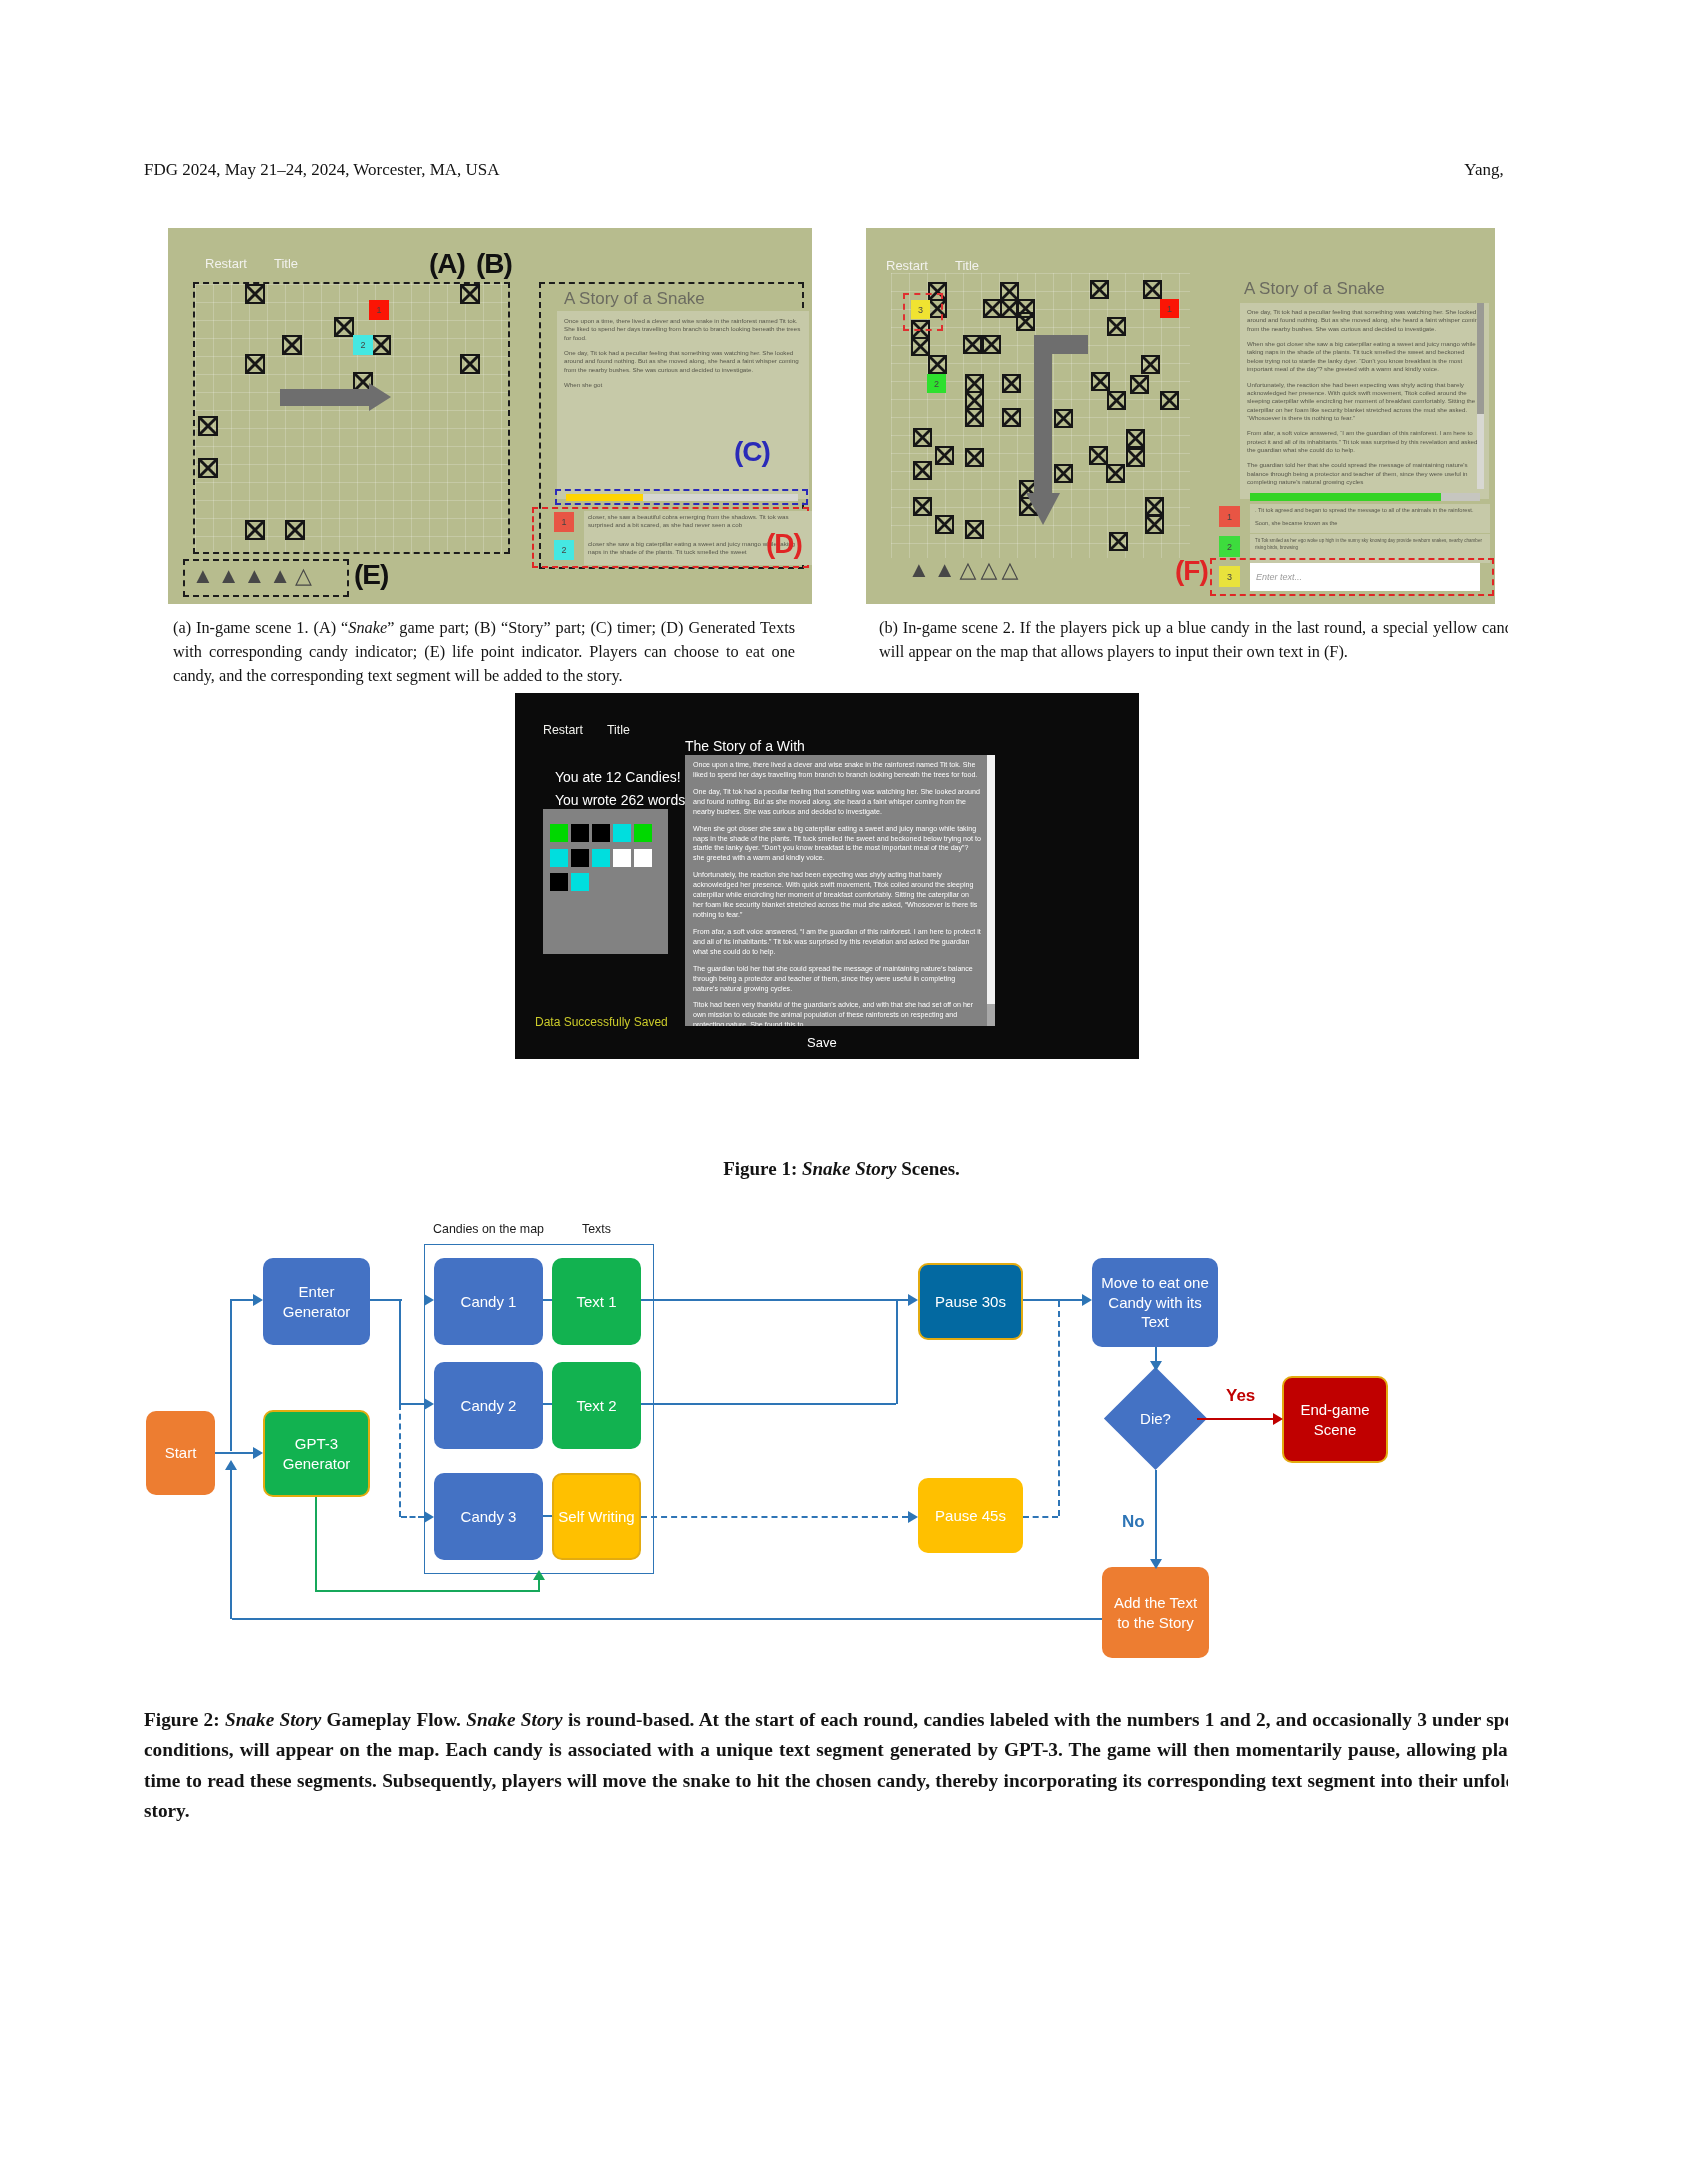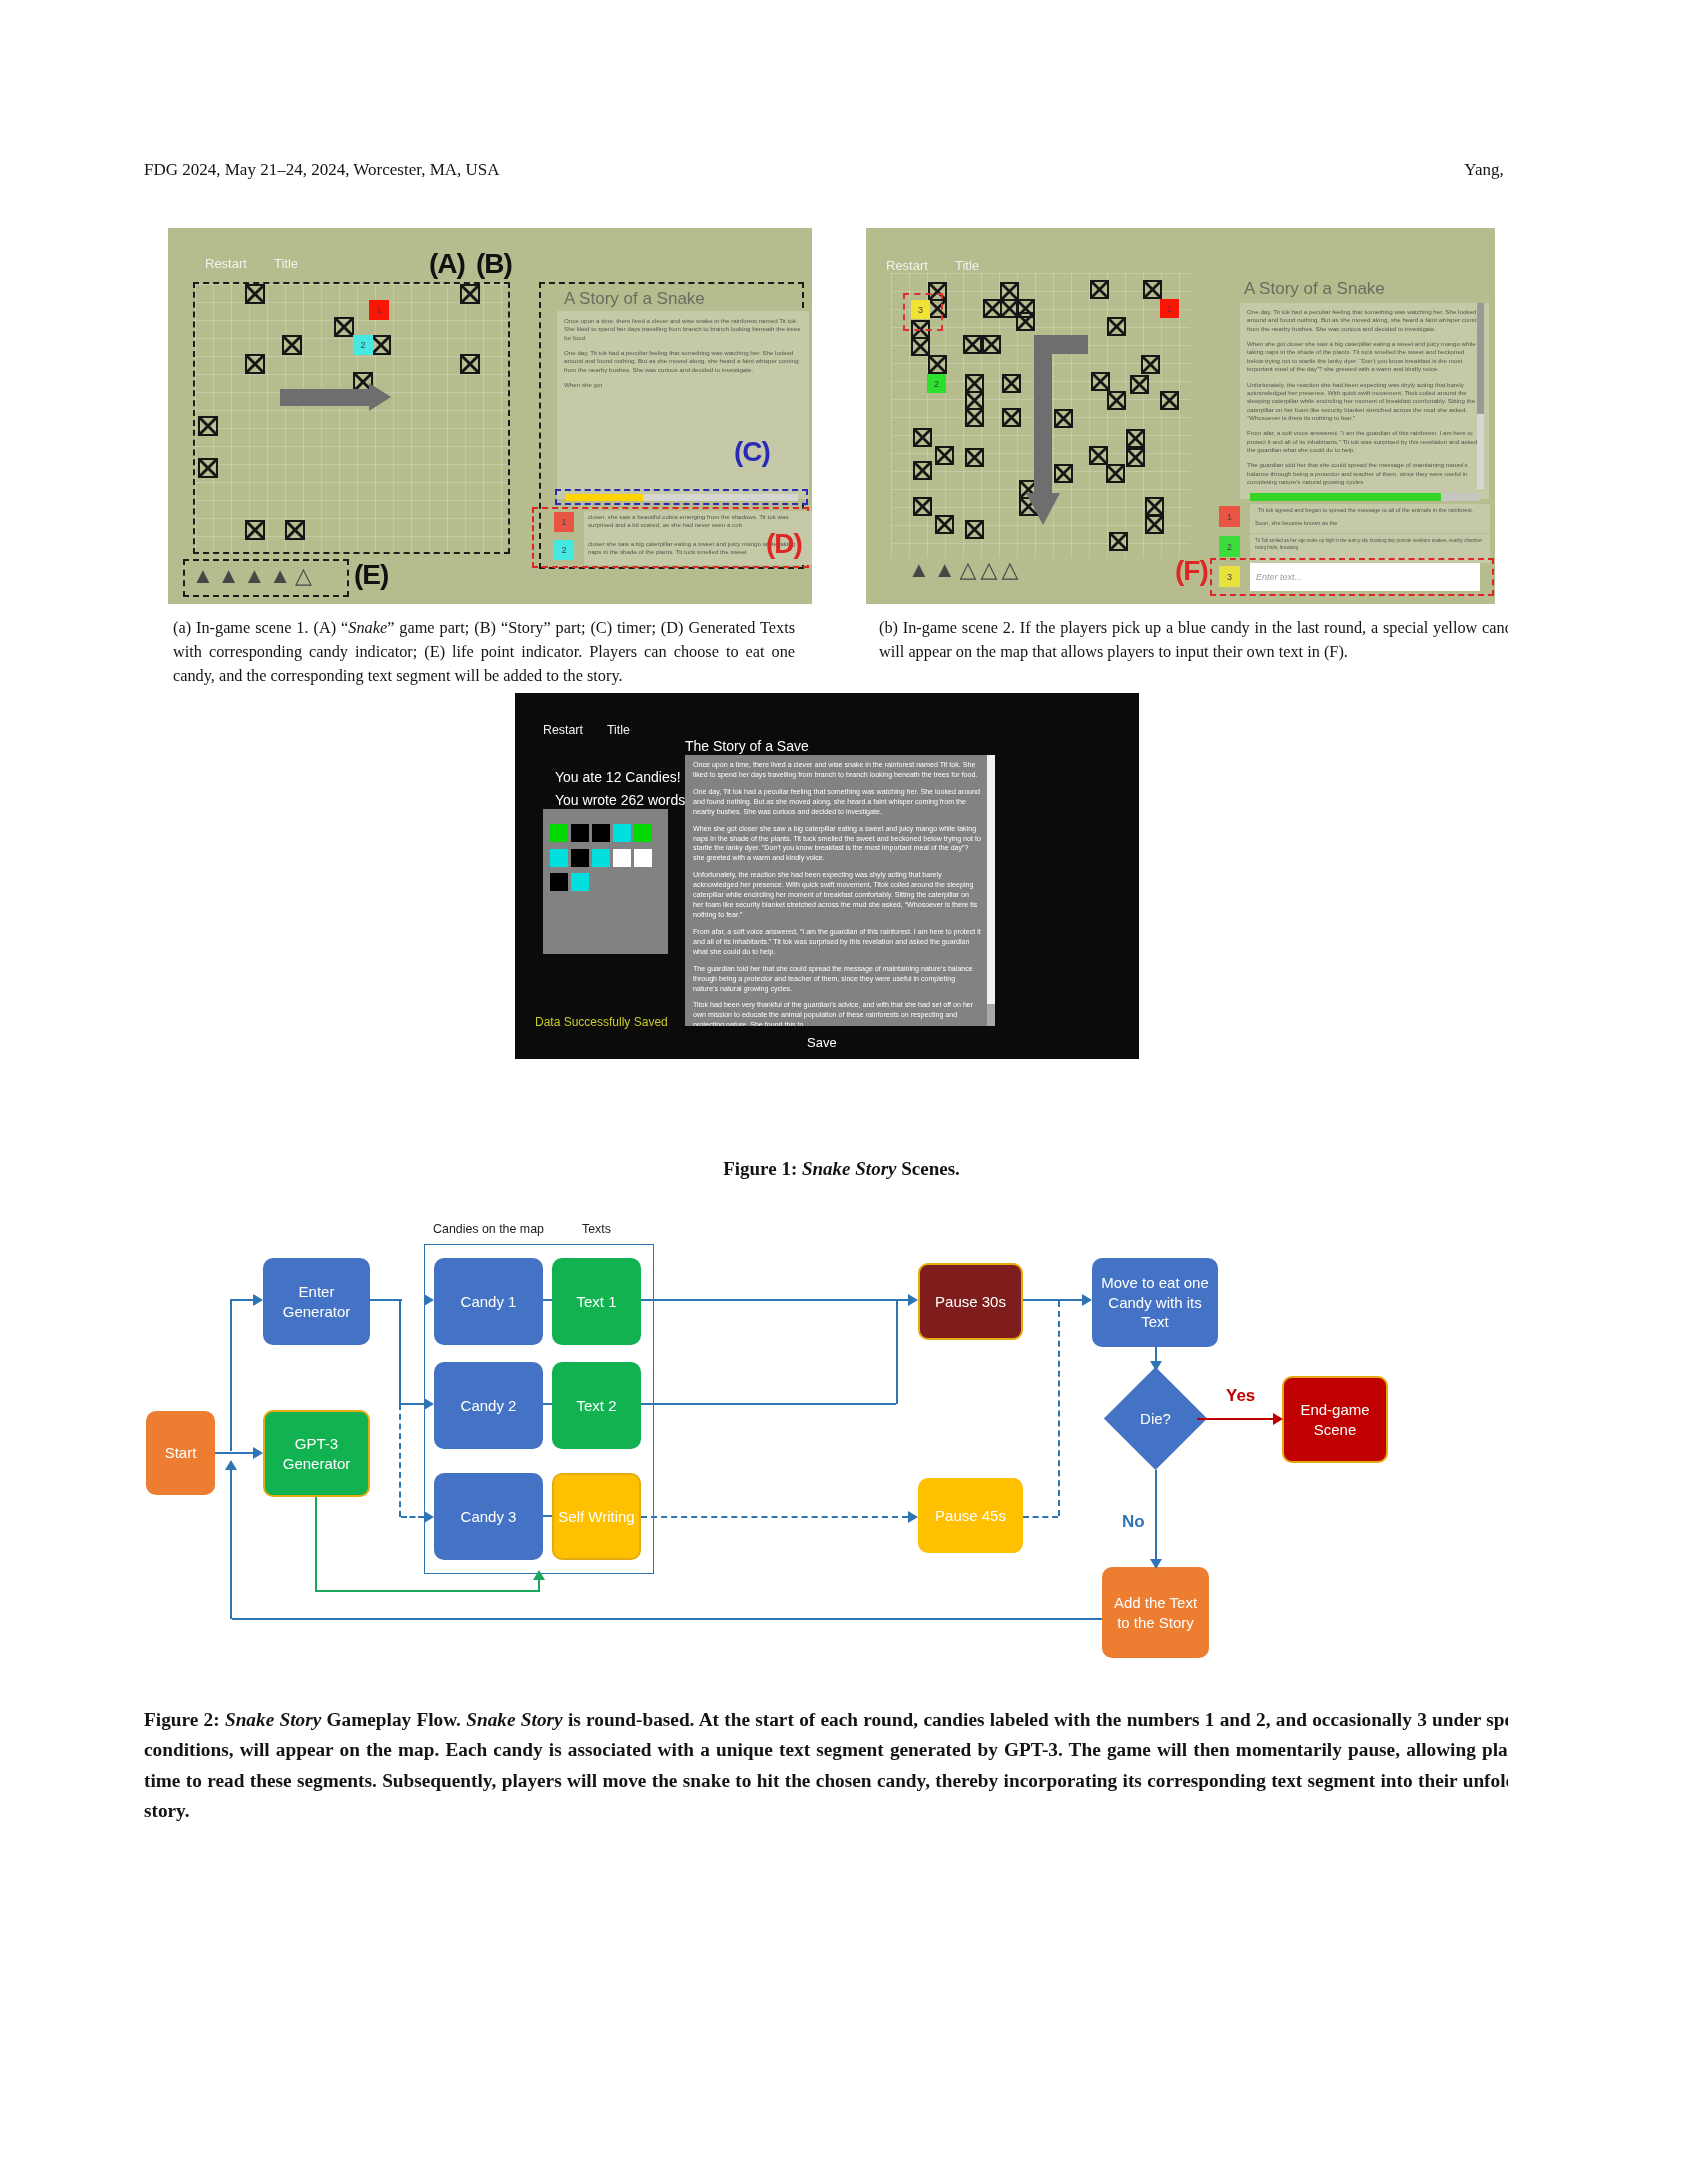--- a/index.html
+++ b/index.html
@@ -230,21 +230,21 @@
         <div class="gcell" style="left: 91px; top: 15px; background: rgb(0, 216, 0);"></div>
         <div class="gcell" style="left: 7px; top: 40px; background: rgb(0, 222, 222);"></div>
         <div class="gcell" style="left: 28px; top: 40px; background: rgb(0, 0, 0);"></div>
         <div class="gcell" style="left: 49px; top: 40px; background: rgb(0, 222, 222);"></div>
         <div class="gcell" style="left: 70px; top: 40px; background: rgb(255, 255, 255);"></div>
         <div class="gcell" style="left: 91px; top: 40px; background: rgb(255, 255, 255);"></div>
         <div class="gcell" style="left: 7px; top: 64px; background: rgb(0, 0, 0);"></div>
         <div class="gcell" style="left: 28px; top: 64px; background: rgb(0, 222, 222);"></div>
       </div>
     <div class="abs" style="left:20px;top:322px;font-size:12px;color:#cbcb2a;">Data Successfully Saved</div>
-    <div class="abs" style="left:170px;top:45px;font-size:14px;">The Story of a Save</div>
+    <div class="abs" style="left:170px;top:45px;font-size:14px;">The Story of a With</div>
     <div class="endpanel" style="left:170px;top:62px;width:310px;height:271px;padding:6px 14px 6px 8px;box-sizing:border-box;font-size:7.1px;line-height:1.4;color:#fff;overflow:hidden;">
       <p class="spara">Once upon a time, there lived a clever and wise snake in the rainforest named Tit tok. She liked to spend her days travelling from branch to branch looking beneath the trees for food.</p>
       <p class="spara">One day, Tit tok had a peculiar feeling that something was watching her. She looked around and found nothing. But as she moved along, she heard a faint whisper coming from the nearby bushes. She was curious and decided to investigate.</p>
       <p class="spara">When she got closer she saw a big caterpillar eating a sweet and juicy mango while taking naps in the shade of the plants. Tit tuck smelled the sweet and beckoned below trying not to startle the lanky dyer. “Don't you know breakfast is the most important meal of the day”? she greeted with a warm and kindly voice.</p>
       <p class="spara">Unfortunately, the reaction she had been expecting was shyly acting that barely acknowledged her presence. With quick swift movement, Titok coiled around the sleeping caterpillar while encircling her moment of breakfast comfortably. Sitting the caterpillar on her foam like security blanket stretched across the mud she asked, “Whosoever is there tis nothing to fear.”</p>
       <p class="spara">From afar, a soft voice answered, “I am the guardian of this rainforest. I am here to protect it and all of its inhabitants.” Tit tok was surprised by this revelation and asked the guardian what she could do to help.</p>
       <p class="spara">The guardian told her that she could spread the message of maintaining nature's balance through being a protector and teacher of them, since they were useful in completing nature's natural growing cycles.</p>
       <p class="spara">Titok had been very thankful of the guardian's advice, and with that she had set off on her own mission to educate the animal population of these rainforests on respecting and protecting nature. She found this to</p>
     </div>
     <div class="scroll-track" style="left:472px;top:62px;width:8px;height:271px;background:#a8a8a8;">
@@ -266,21 +266,21 @@
 
     <div class="fnode" style="left: 7px; top: 193px; width: 69px; height: 84px; background: rgb(237, 125, 49);">Start</div>
     <div class="fnode" style="left: 124px; top: 40px; width: 107px; height: 87px; background: rgb(68, 114, 196);">Enter Generator</div>
     <div class="fnode b-gold" style="left: 124px; top: 192px; width: 107px; height: 87px; background: rgb(18, 178, 80);">GPT-3 Generator</div>
     <div class="fnode" style="left: 295px; top: 40px; width: 109px; height: 87px; background: rgb(68, 114, 196);">Candy 1</div>
     <div class="fnode" style="left: 413px; top: 40px; width: 89px; height: 87px; background: rgb(18, 178, 80);">Text 1</div>
     <div class="fnode" style="left: 295px; top: 144px; width: 109px; height: 87px; background: rgb(68, 114, 196);">Candy 2</div>
     <div class="fnode" style="left: 413px; top: 144px; width: 89px; height: 87px; background: rgb(18, 178, 80);">Text 2</div>
     <div class="fnode" style="left: 295px; top: 255px; width: 109px; height: 87px; background: rgb(68, 114, 196);">Candy 3</div>
     <div class="fnode b-gold" style="left: 413px; top: 255px; width: 89px; height: 87px; background: rgb(255, 192, 0);">Self Writing</div>
-    <div class="fnode b-gold" style="left: 779px; top: 45px; width: 105px; height: 77px; background: #7f1d1d;">Pause 30s</div>
+    <div class="fnode b-gold" style="left: 779px; top: 45px; width: 105px; height: 77px; background: #0369a1;">Pause 30s</div>
     <div class="fnode" style="left: 779px; top: 260px; width: 105px; height: 75px; background: rgb(255, 192, 0);">Pause 45s</div>
     <div class="fnode" style="left: 953px; top: 40px; width: 126px; height: 89px; background: rgb(68, 114, 196);">Move to eat one Candy with its Text</div>
     <div class="diamond" style="left:980px;top:164px;">
       <div class="dlabel">Die?</div>
     </div>
     <div class="fnode b-gold" style="left: 1143px; top: 158px; width: 106px; height: 87px; background: rgb(192, 0, 0);">End-game Scene</div>
     <div class="fnode" style="left: 963px; top: 349px; width: 107px; height: 91px; background: rgb(237, 125, 49);">Add the Text to the Story</div>
 
     <div class="edgelabel" style="left:1087px;top:168px;color:#c00000;">Yes</div>
     <div class="edgelabel" style="left:983px;top:294px;color:#2e75b6;">No</div>

